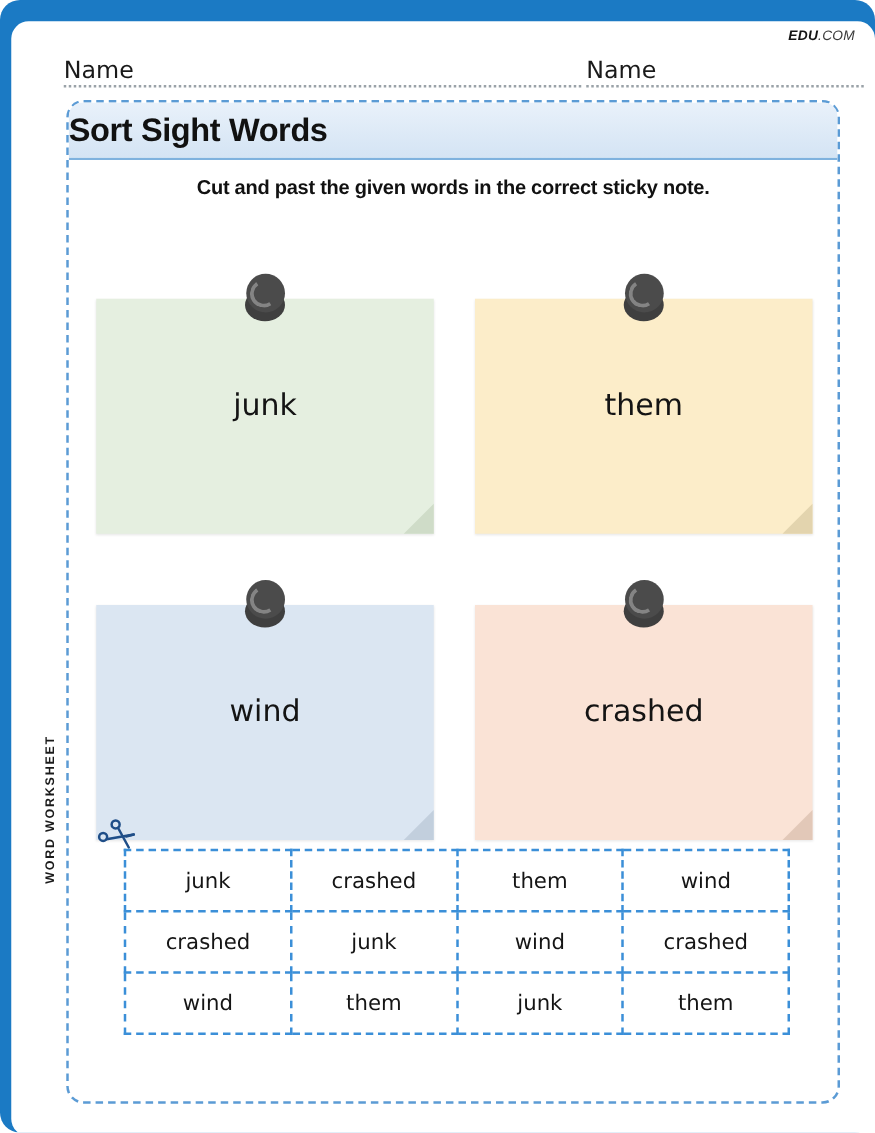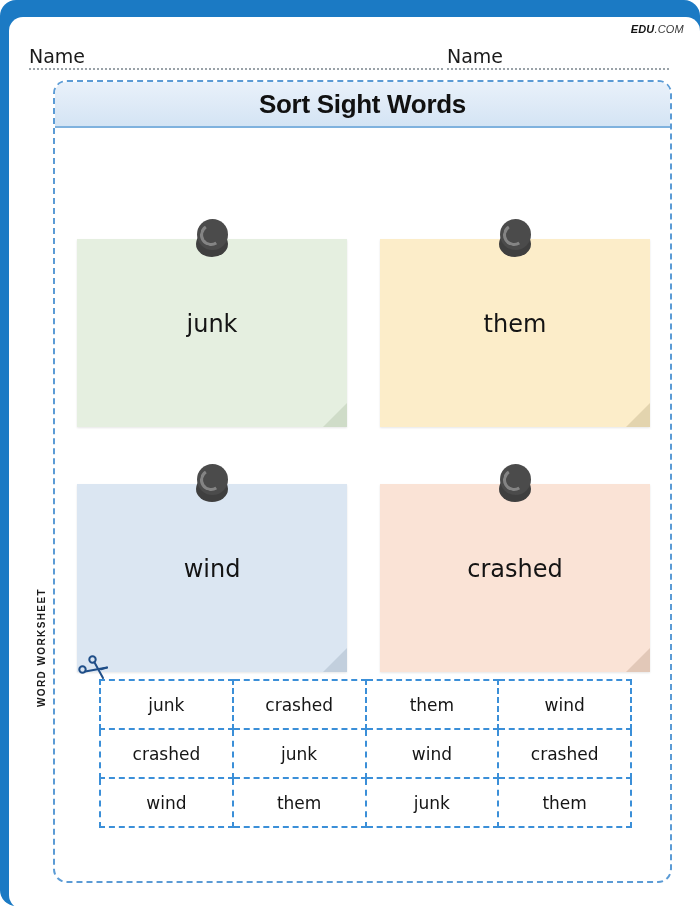--- a/index.html
+++ b/index.html
@@ -38,21 +38,21 @@
     letter-spacing: .2px;
     color: #141414;
     white-space: nowrap;
   }
   #brand .edu { font-weight: bold; font-style: italic; }
   #brand .com { font-style: italic; color: #3a3a3a; font-weight: normal; }
 
   
   #namedate {
     position: absolute;
-    left: 20px; top: 28px;
+    left: 42px; top: 28px;
     width: 640px; height: 24px;
   }
   .field-label {
     position: absolute;
     top: 0;
     font-size: 19px;
     color: #1a1a1a;
     font-family: "DejaVu Sans", sans-serif;
     font-weight: normal;
   }
@@ -80,21 +80,20 @@
   
   #title-bar {
     position: absolute;
     left: 0; top: 0;
     width: 100%; height: 46px;
     background: linear-gradient(#e9f1fa, #d4e4f4);
     border-radius: 11px 11px 0 0;
     border-bottom: 2px solid #7fb2de;
     display: flex;
     align-items: center;
-    justify-content: center;
   }
   #title-text {
     font-size: 26px;
     font-weight: bold;
     color: #111111;
     letter-spacing: -0.3px;
     font-family: "Liberation Sans", sans-serif;
   }
 
   
@@ -242,20 +241,21 @@
       <span class="field-label" id="date-label">Name</span>
       <div class="field-rule" id="date-rule"></div>
     </div>
 
     <div id="panel">
 
       <div id="title-bar">
         <span id="title-text">Sort Sight Words</span>
       </div>
 
+      <div id="instruction">Cut and past the given words in the correct sticky note.</div>
 
       <div id="notes">
 
         <div class="note-slot slot-0">
           <div class="note-body" id="note-body-0" style="background: rgb(229, 239, 224);">
             <div class="note-word">junk</div>
             <div class="note-fold" id="note-fold-0" style="border-color: transparent transparent rgb(207, 220, 200);"></div>
           </div>
           <div class="pin">
             <div class="pin-base"></div>

